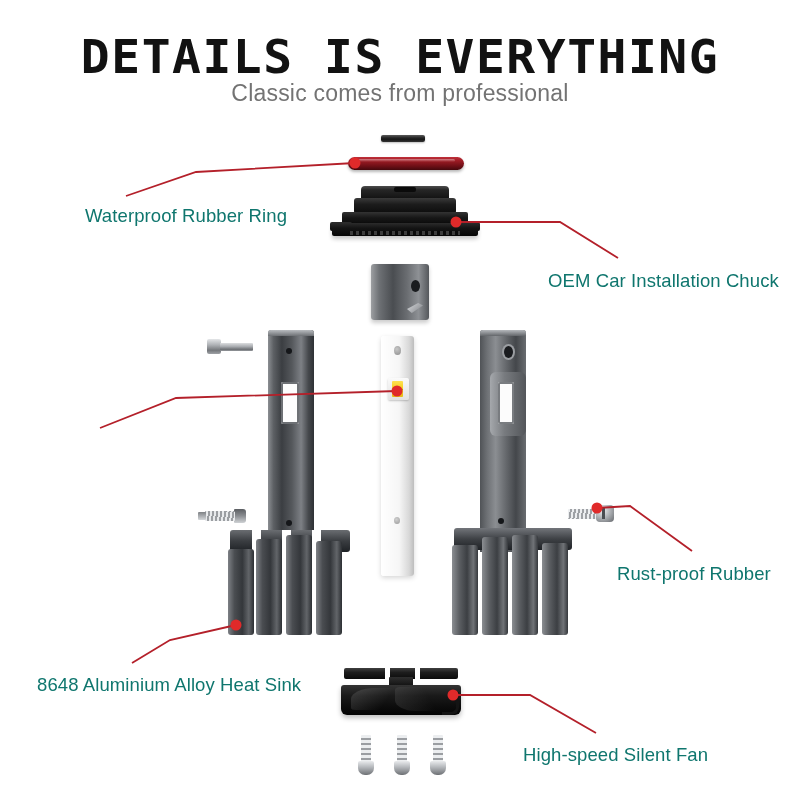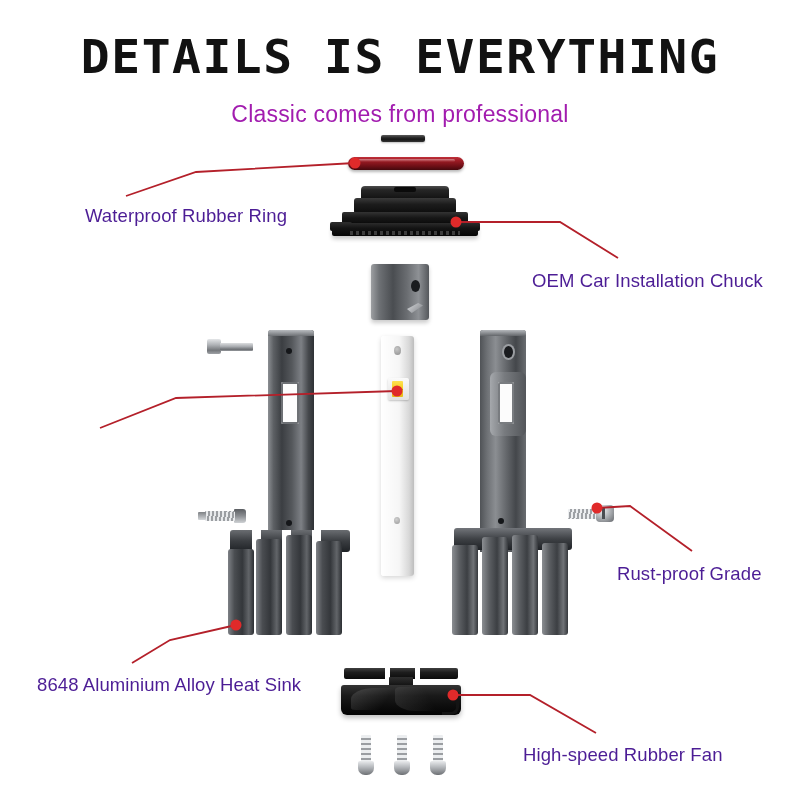--- a/index.html
+++ b/index.html
@@ -19,33 +19,33 @@
     font-size:47px;
     font-weight:bold;
     letter-spacing:1.5px;
     color:#121212;
     line-height:1;
     margin-top:33px;
     transform:scaleX(1.02);
   }
   .subtitle{
     font-size:23px;
-    color:#a21caf;
-    margin-top:21px;
+    color:#737373;
+    margin-top:0;
     letter-spacing:.2px;
   }
 
   
   #callouts{position:absolute;left:0;top:0;width:800px;height:800px;pointer-events:none;}
 
   
   .lbl{
     position:absolute;
     font-size:18.5px;
-    color:#4c1d95;
+    color:#0f766e;
     white-space:nowrap;
     letter-spacing:.1px;
   }
 
   
   .part{position:absolute;}
 
   
   .bar-top{
     left:381px;top:135px;width:44px;height:7px;
@@ -374,22 +374,22 @@
       <circle cx="456" cy="222" r="5.5"></circle>
       <circle cx="397" cy="391" r="5.5"></circle>
       <circle cx="597" cy="508" r="5.5"></circle>
       <circle cx="236" cy="625" r="5.5"></circle>
       <circle cx="453" cy="695" r="5.5"></circle>
     </g>
   </svg>
 
   <div class="lbl" style="left:85px;top:205px;">Waterproof Rubber Ring</div>
 
-  <div class="lbl" style="left:532px;top:270px;">OEM Car Installation Chuck</div>
-
-
-  <div class="lbl" style="left:617px;top:563px;">Rust-proof Grade</div>
+  <div class="lbl" style="left:548px;top:270px;">OEM Car Installation Chuck</div>
+
+
+  <div class="lbl" style="left:617px;top:563px;">Rust-proof Rubber</div>
 
   <div class="lbl" style="left:37px;top:674px;">8648 Aluminium Alloy Heat Sink</div>
 
-  <div class="lbl" style="left:523px;top:744px;">High-speed Rubber Fan</div>
+  <div class="lbl" style="left:523px;top:744px;">High-speed Silent Fan</div>
 
 </div>
 
 </body></html>

